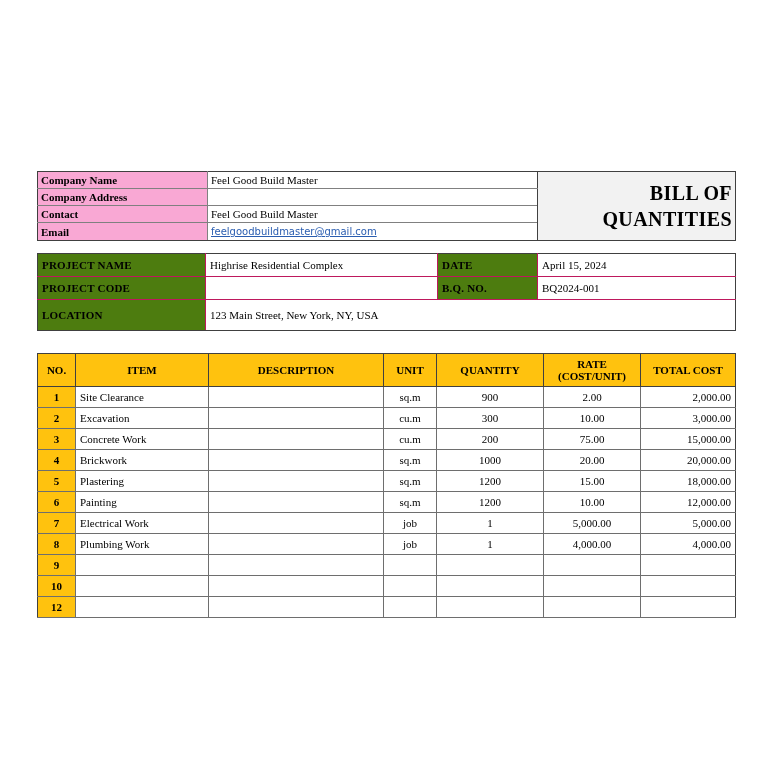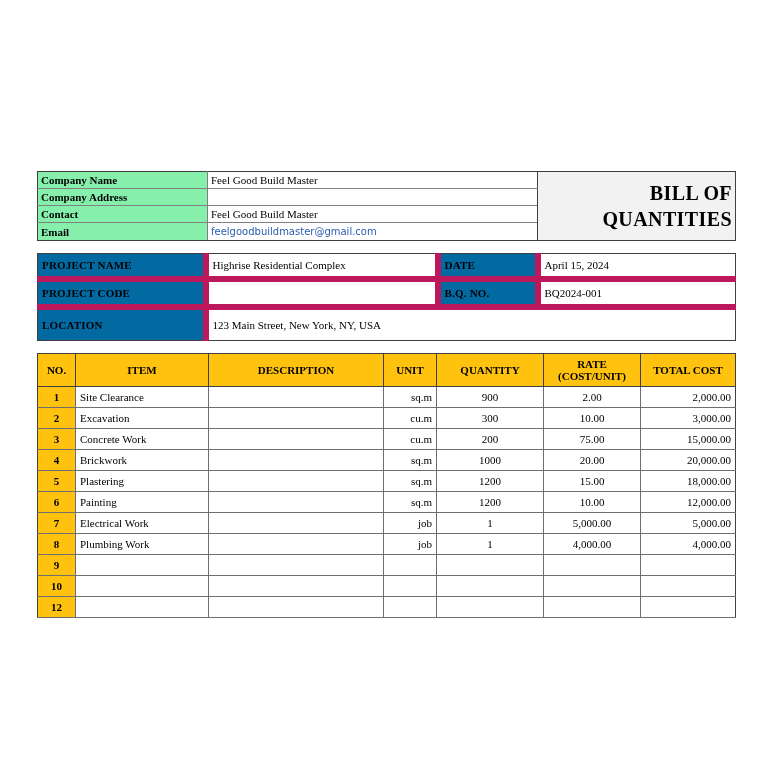--- a/index.html
+++ b/index.html
@@ -38,21 +38,21 @@
     height: 16px;
     padding: 0 3px;
     font-size: 11px;
     line-height: 16px;
     vertical-align: middle;
     border: 1px solid #808080;
     white-space: nowrap;
     overflow: hidden;
   }
   .company-table td.lbl {
-    background: #86efac;
+    background: #f9a8d4;
     font-weight: bold;
     color: #000000;
     border-left: 1px solid #404040;
   }
   .company-table td.val {
     background: #ffffff;
     color: #000000;
     border-right: 1px solid #404040;
   }
   .company-table td.title-cell {
@@ -65,45 +65,46 @@
     letter-spacing: 0.4px;
     border: 1px solid #404040;
     color: #000000;
     white-space: normal;
   }
   .company-table tr.first td { border-top: 1px solid #404040; }
   .company-table tr.last td  { border-bottom: 1px solid #404040; }
 
   .email-link {
     color: #2a5db0;
+    text-decoration: underline;
     font-family: "DejaVu Sans", "Liberation Sans", sans-serif;
     font-size: 10px;
   }
 
   
   .project-table {
     position: absolute;
     left: 37px;
     top: 253px;
     width: 698px;
     border-collapse: collapse;
     table-layout: fixed;
   }
   .project-table td {
     height: 22px;
     padding: 0 4px;
     font-size: 11px;
     line-height: 14px;
     vertical-align: middle;
-    border: 6px solid #be185d;
+    border: 1px solid #be185d;
     color: #000000;
     overflow: hidden;
   }
   .project-table td.amber {
-    background: #0369a1;
+    background: #4d7c0f;
     font-weight: bold;
     letter-spacing: 0.2px;
   }
   .project-table td.white { background: #ffffff; }
   .project-table tr.r-first td { border-top: 1px solid #404040; }
   .project-table tr.r-last td  { border-bottom: 1px solid #404040; }
   .project-table td.edge-l { border-left: 1px solid #404040; }
   .project-table td.edge-r { border-right: 1px solid #404040; }
   .project-table tr.tall td { height: 30px; }
 
@@ -141,21 +142,21 @@
     white-space: nowrap;
   }
   .boq-table td.no {
     background: #ffc20e;
     font-weight: bold;
     text-align: center;
     border-left: 1px solid #404040;
   }
   .boq-table td.item { text-align: left; margin-left: 48px; }
   .boq-table td.desc { text-align: left; }
-  .boq-table td.unit { text-align: right; }
+  .boq-table td.unit { text-align: center; }
   .boq-table td.qty  { text-align: center; }
   .boq-table td.rate { text-align: center; }
   .boq-table td.cost { text-align: right; border-right: 1px solid #404040; }
 </style>
 </head>
 <body>
 
 <div class="sheet">
 
   <table class="company-table">

